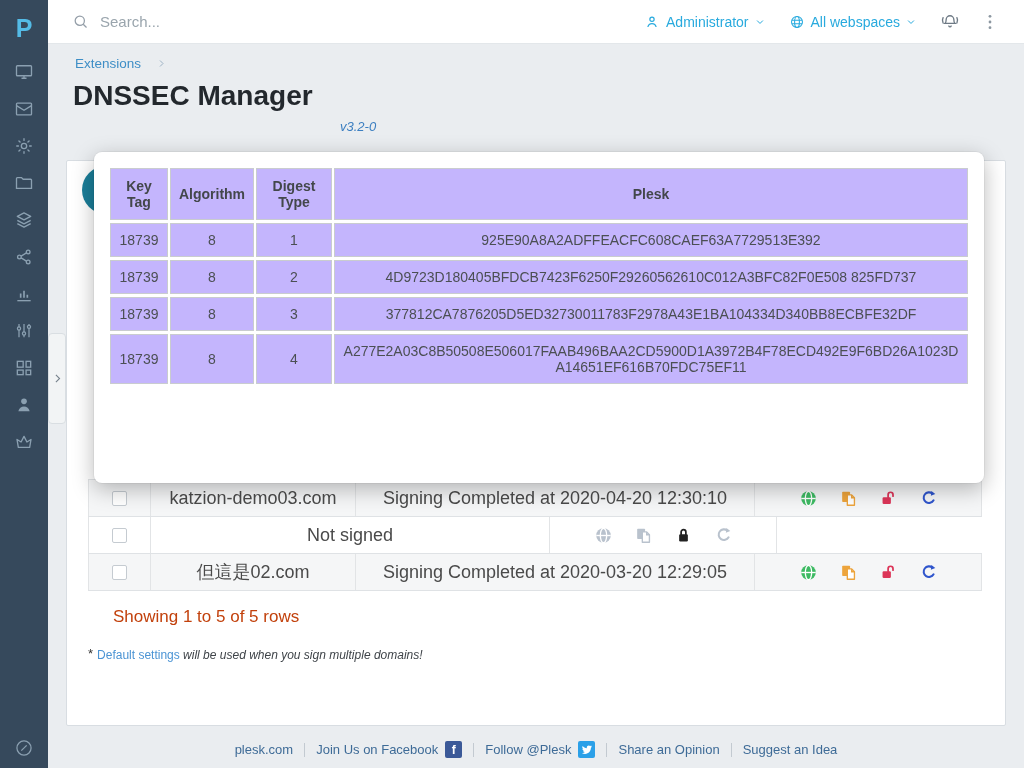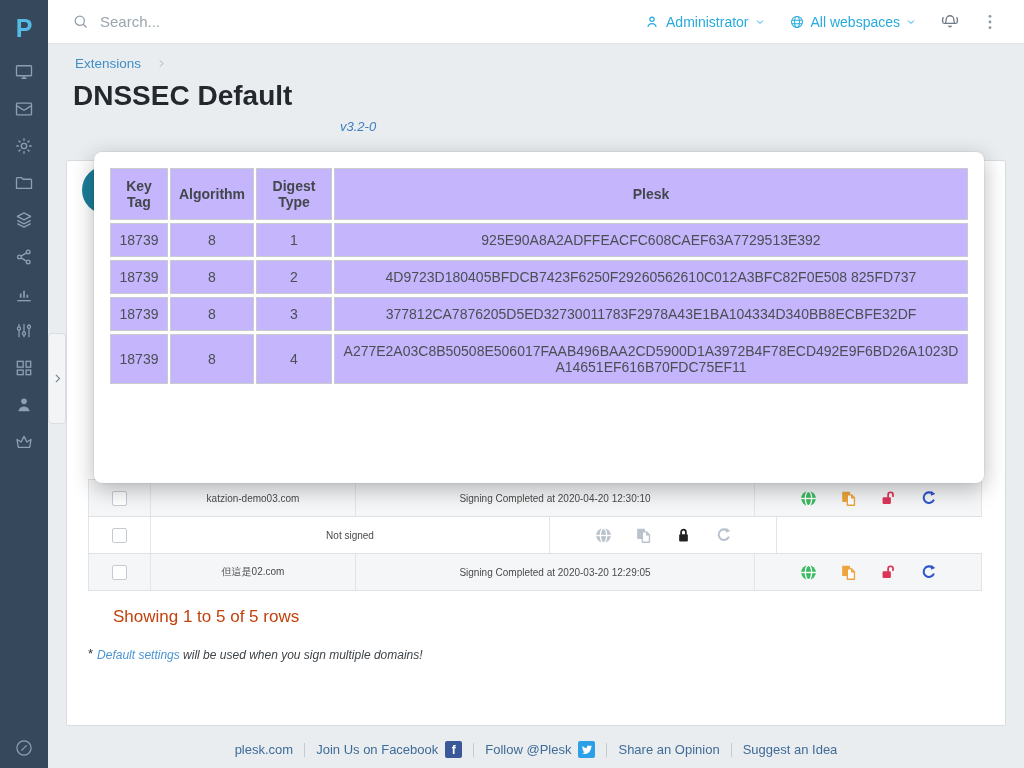--- a/index.html
+++ b/index.html
@@ -50,40 +50,40 @@
   .teal-circle{position:absolute;left:82px;top:166px;width:48px;height:48px;border-radius:50%;
                background:#1b7e99;z-index:5;cursor:pointer;}
   .handle{position:absolute;left:48px;top:333px;width:18px;height:91px;background:#f2f4f5;
           border:1px solid #d9dee2;border-radius:4px;z-index:6;display:flex;align-items:center;
           justify-content:center;cursor:pointer;}
   .handle .hchev{width:11px;height:11px;color:#77828c;}
   .handle svg{width:100%;height:100%;display:block;}
 
   
   .dtable{position:absolute;left:88px;top:479px;width:894px;z-index:4;
-          border-top:1px solid #dfe2e5;font-size:10px;color:#4a4a4a;}
+          border-top:1px solid #dfe2e5;font-size:18px;color:#4a4a4a;}
   .drow{display:flex;height:37px;border-bottom:1px solid #dfe2e5;align-items:stretch;}
   .drow.odd{background:#f5f6f7;}
   .drow.even{background:#fff;}
   .dcell{display:flex;align-items:center;justify-content:center;border-left:1px solid #e2e4e6;}
   .dcell:last-child{border-right:1px solid #e2e4e6;}
   .c-check{width:62px;}
   .c-domain{width:205px;}
   .c-status{width:399px;}
   .c-actions{width:228px;gap:21px;}
   .checkbox{width:15px;height:15px;border:1px solid #c5cbd1;border-radius:2px;background:#fff;cursor:pointer;}
   .act{width:19px;height:19px;cursor:pointer;}
   .act svg{width:100%;height:100%;display:block;}
   .c-green{color:#3dba63;} .c-orange{color:#eda43c;} .c-red{color:#dc3558;}
   .c-black{color:#222222;} .c-blue{color:#2f55cc;} .c-gray{color:#b9c2cd;}
 
   .showing{position:absolute;left:89px;top:607px;font-size:17px;color:#c2410c;z-index:4;margin-left:24px;}
   .note{position:absolute;left:88px;top:646px;font-size:12px;z-index:4;color:#3f4449;}
   .note .star{font-size:13px;font-style:normal;color:#333;vertical-align:1px;margin-right:4px;}
-  .note .nlink{color:#4b94d4;font-style:italic;cursor:pointer;}
+  .note .nlink{color:#4b94d4;cursor:pointer;}
   .note .nrest{font-style:italic;}
 
   
   .footer{position:absolute;left:48px;right:0;top:741px;display:flex;align-items:center;
           justify-content:center;font-size:13px;color:#3e6b97;z-index:2;}
   .flink{cursor:pointer;display:flex;align-items:center;gap:7px;white-space:nowrap;}
   .fsep{width:0;height:14px;border-left:1px solid #c3cad1;margin:0 11px;}
   .fb-badge{width:17px;height:17px;background:#3b5998;border-radius:2px;color:#fff;
             font-weight:bold;font-size:12px;display:flex;align-items:center;justify-content:center;}
   .tw-badge{width:17px;height:17px;background:#2ba0e8;border-radius:2px;display:flex;
@@ -248,21 +248,21 @@
   </div>
 
   <div class="breadcrumb">
     <span>Extensions</span>
     <span class="bchev">
         <svg viewBox="0 0 24 24" fill="none" stroke="currentColor" stroke-width="2.6">
           <path d="M8 4l8 8-8 8"></path>
         </svg>
       </span>
   </div>
-  <h1 class="page-title">DNSSEC Default</h1>
+  <h1 class="page-title">DNSSEC Manager</h1>
   <div class="version">v3.2-0</div>
 
   <div class="card"></div>
   <div class="teal-circle"></div>
   <div class="handle">
     <span class="hchev">
         <svg viewBox="0 0 24 24" fill="none" stroke="currentColor" stroke-width="2.4">
           <path d="M8.5 4l8 8-8 8"></path>
         </svg>
       </span>

